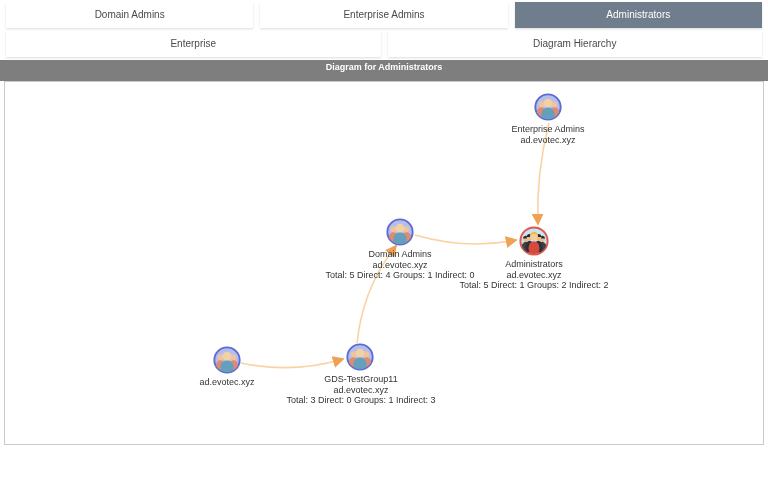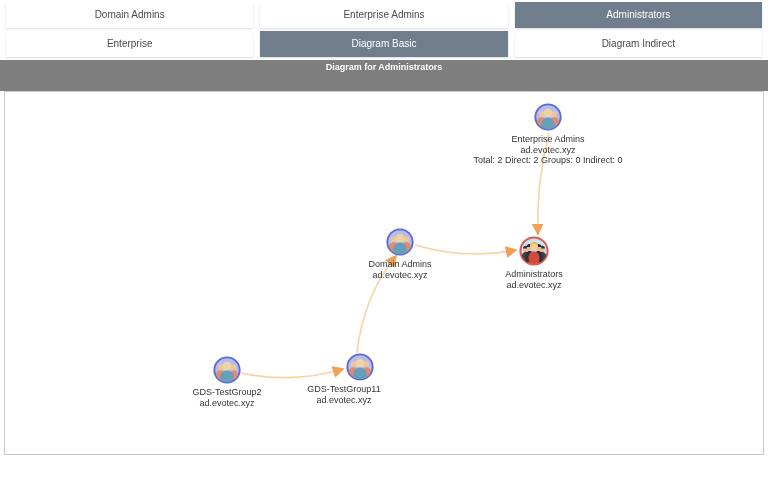--- a/index.html
+++ b/index.html
@@ -18,21 +18,21 @@
   }
   .tab-row.first{margin-top:2px;}
   .tab{
     flex:1;height:26px;line-height:26px;text-align:center;
     font-size:10px;color:#4a4a4a;background:#ffffff;
     box-shadow:0 1px 2px rgba(0,0,0,0.14);
     white-space:nowrap;overflow:hidden;cursor:pointer;
   }
   .tab.active{background:var(--tab-active-bg);color:#ffffff;}
   .section-bar{
-    height:31px;line-height:15px;background:var(--header-bg);
+    height:21px;line-height:15px;background:var(--header-bg);
     color:#ffffff;font-size:9px;font-weight:bold;text-align:center;
   }
   .diagram-canvas{
     position:relative;margin:0 4px;height:364px;
     border:1px solid #c9c9c9;background:#ffffff;overflow:hidden;
   }
   .edges-layer{position:absolute;left:0;top:0;width:100%;height:100%;}
   .node-icon{position:absolute;}
   .node-label{
     position:absolute;width:230px;text-align:center;
@@ -42,22 +42,21 @@
 </head>
 <body>
 
 <div class="tab-row first" id="tabs-primary">
     <div class="tab">Domain Admins</div>
     <div class="tab">Enterprise Admins</div>
     <div class="tab active">Administrators</div>
   </div>
 <div class="tab-row" id="tabs-secondary">
     <div class="tab">Enterprise</div>
-    <div class="tab active">Diagram Basic</div>
-    <div class="tab">Diagram Indirect</div>
+    <div class="tab">Diagram Hierarchy</div>
   </div>
 
 <div class="section-bar">
   <span>Diagram for Administrators</span>
 </div>
 
 <div class="diagram-canvas" id="diagram-canvas">
     <svg class="edges-layer">
       <defs>
         <marker id="arrowhead" viewBox="0 0 10 10" refX="8.5" refY="5" markerWidth="7.5" markerHeight="7.5" orient="auto">
@@ -81,41 +80,41 @@
           <ellipse cx="9.6" cy="25.5" rx="6" ry="7.2" fill="#e08a6e"></ellipse>
           <circle cx="25.8" cy="14.6" r="4.1" fill="#eec49c"></circle>
           <ellipse cx="26.4" cy="25.5" rx="6" ry="7.2" fill="#e08a6e"></ellipse>
           <circle cx="18" cy="13" r="5.6" fill="#f1d2a6"></circle>
           <ellipse cx="18" cy="27.5" rx="8.6" ry="9" fill="#64a0bc"></ellipse>
         </g>
       </svg></div>
     <div class="node-label" style="left: 428px; top: 42px;">
       <div>Enterprise Admins</div>
       <div>ad.evotec.xyz</div>
-      <div>Total: 2 Direct: 2 Groups: 0 Indirect: 0</div>
     </div>
     <div class="node-icon" style="left: 381px; top: 136px;"><svg viewBox="0 0 36 36" width="28" height="28">
         <defs>
           <clipPath id="clip-domain-admins">
             <circle cx="18" cy="18" r="15.6"></circle>
           </clipPath>
         </defs>
         <circle cx="18" cy="18" r="16.3" fill="#b4bdec" stroke="#5a6bd3" stroke-width="2.4"></circle>
         <g clip-path="url(#clip-domain-admins)">
           <circle cx="10.2" cy="14.6" r="4.1" fill="#eec49c"></circle>
           <ellipse cx="9.6" cy="25.5" rx="6" ry="7.2" fill="#e08a6e"></ellipse>
           <circle cx="25.8" cy="14.6" r="4.1" fill="#eec49c"></circle>
           <ellipse cx="26.4" cy="25.5" rx="6" ry="7.2" fill="#e08a6e"></ellipse>
           <circle cx="18" cy="13" r="5.6" fill="#f1d2a6"></circle>
           <ellipse cx="18" cy="27.5" rx="8.6" ry="9" fill="#64a0bc"></ellipse>
         </g>
       </svg></div>
     <div class="node-label" style="left: 280px; top: 167px;">
       <div>Domain Admins</div>
       <div>ad.evotec.xyz</div>
+      <div>Total: 5 Direct: 4 Groups: 1 Indirect: 0</div>
     </div>
     <div class="node-icon" style="left: 514px; top: 144px;"><svg viewBox="0 0 36 36" width="30" height="30">
         <defs>
           <clipPath id="clip-administrators">
             <circle cx="18" cy="18" r="15.6"></circle>
           </clipPath>
         </defs>
         <circle cx="18" cy="18" r="16.3" fill="#c9e3f5" stroke="#e2574c" stroke-width="2.4"></circle>
         <g clip-path="url(#clip-administrators)">
           <ellipse cx="4.5" cy="27" rx="3.6" ry="5.5" fill="#4ba454"></ellipse>
@@ -133,54 +132,55 @@
           <path d="M19.7,13.2 a3.5,3.5 0 0 1 7,0 z" fill="#23232b"></path>
           <ellipse cx="23.2" cy="25" rx="5" ry="7.2" fill="#2f2f38"></ellipse>
           <circle cx="18" cy="12" r="5" fill="#e8bd50"></circle>
           <circle cx="18" cy="13.6" r="4.1" fill="#f2cf9f"></circle>
           <ellipse cx="18" cy="26.5" rx="6.6" ry="8.2" fill="#d64a3c"></ellipse>
         </g>
       </svg></div>
     <div class="node-label" style="left: 414px; top: 177px;">
       <div>Administrators</div>
       <div>ad.evotec.xyz</div>
+      <div>Total: 5 Direct: 1 Groups: 2 Indirect: 2</div>
     </div>
     <div class="node-icon" style="left: 208px; top: 264px;"><svg viewBox="0 0 36 36" width="28" height="28">
         <defs>
           <clipPath id="clip-gds-testgroup2">
             <circle cx="18" cy="18" r="15.6"></circle>
           </clipPath>
         </defs>
         <circle cx="18" cy="18" r="16.3" fill="#b4bdec" stroke="#5a6bd3" stroke-width="2.4"></circle>
         <g clip-path="url(#clip-gds-testgroup2)">
           <circle cx="10.2" cy="14.6" r="4.1" fill="#eec49c"></circle>
           <ellipse cx="9.6" cy="25.5" rx="6" ry="7.2" fill="#e08a6e"></ellipse>
           <circle cx="25.8" cy="14.6" r="4.1" fill="#eec49c"></circle>
           <ellipse cx="26.4" cy="25.5" rx="6" ry="7.2" fill="#e08a6e"></ellipse>
           <circle cx="18" cy="13" r="5.6" fill="#f1d2a6"></circle>
           <ellipse cx="18" cy="27.5" rx="8.6" ry="9" fill="#64a0bc"></ellipse>
         </g>
       </svg></div>
     <div class="node-label" style="left: 107px; top: 295px;">
-      <div>GDS-TestGroup2</div>
       <div>ad.evotec.xyz</div>
     </div>
     <div class="node-icon" style="left: 341px; top: 261px;"><svg viewBox="0 0 36 36" width="28" height="28">
         <defs>
           <clipPath id="clip-gds-testgroup11">
             <circle cx="18" cy="18" r="15.6"></circle>
           </clipPath>
         </defs>
         <circle cx="18" cy="18" r="16.3" fill="#b4bdec" stroke="#5a6bd3" stroke-width="2.4"></circle>
         <g clip-path="url(#clip-gds-testgroup11)">
           <circle cx="10.2" cy="14.6" r="4.1" fill="#eec49c"></circle>
           <ellipse cx="9.6" cy="25.5" rx="6" ry="7.2" fill="#e08a6e"></ellipse>
           <circle cx="25.8" cy="14.6" r="4.1" fill="#eec49c"></circle>
           <ellipse cx="26.4" cy="25.5" rx="6" ry="7.2" fill="#e08a6e"></ellipse>
           <circle cx="18" cy="13" r="5.6" fill="#f1d2a6"></circle>
           <ellipse cx="18" cy="27.5" rx="8.6" ry="9" fill="#64a0bc"></ellipse>
         </g>
       </svg></div>
-    <div class="node-label" style="left: 224px; top: 292px;">
+    <div class="node-label" style="left: 241px; top: 292px;">
       <div>GDS-TestGroup11</div>
       <div>ad.evotec.xyz</div>
+      <div>Total: 3 Direct: 0 Groups: 1 Indirect: 3</div>
     </div>
   </div>
 
 </body></html>

